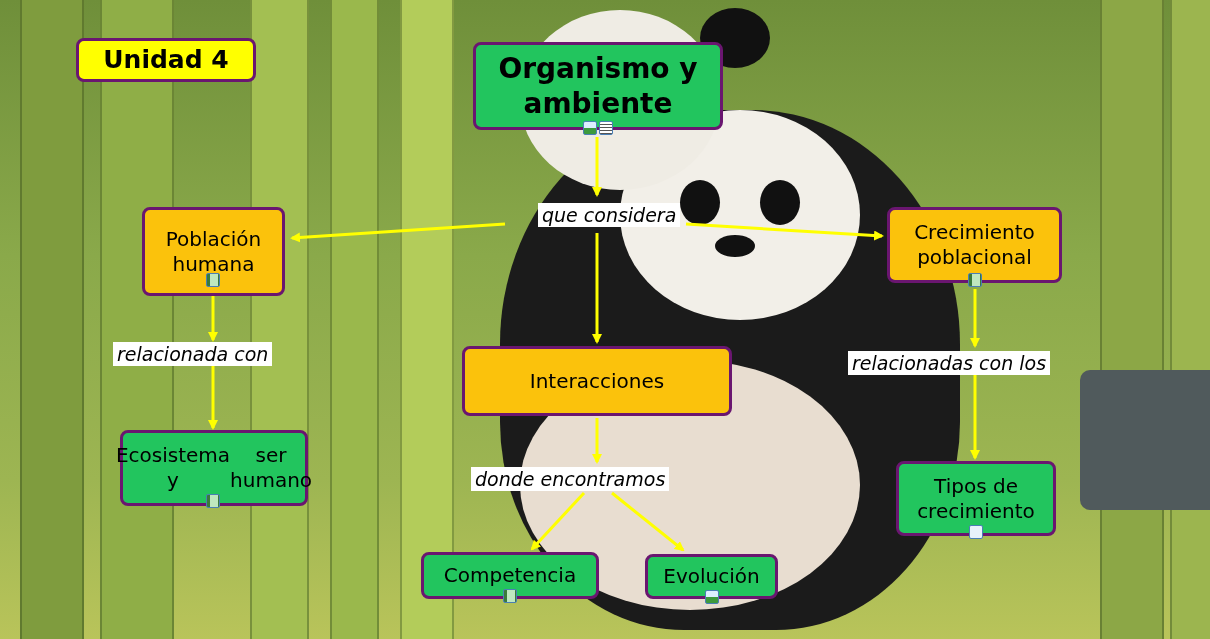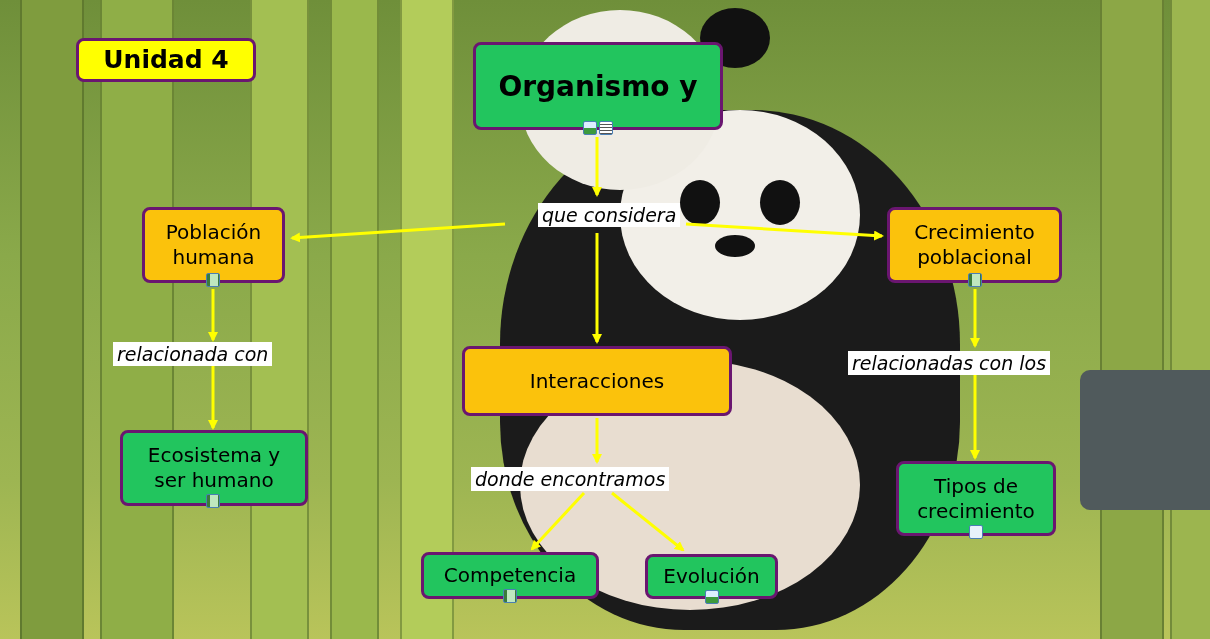--- a/index.html
+++ b/index.html
@@ -57,46 +57,47 @@
     <line x1="612" y1="493" x2="683" y2="550" marker-end="url(#ah)"></line>
   </g>
 </svg>
 
 <div class="node yellow" style="left:76px;top:38px;width:180px;height:44px;font-weight:bold;font-size:25px;">
   <span>Unidad 4</span>
 </div>
 
 <div class="node green" style="left:473px;top:42px;width:250px;height:88px;font-weight:bold;font-size:28px;flex-direction:column;">
   <span>Organismo y</span>
+  <span>ambiente</span>
 </div>
 <div class="icon" style="left:583px;top:121px;background:linear-gradient(180deg,#dcefff 50%,#3d9a3d 50%);"></div>
 <div class="icon" style="left:599px;top:121px;background:repeating-linear-gradient(180deg,#fff 0 2px,#555 2px 3px);"></div>
 
 <div class="link" style="left:505px;top:203px;margin-left:33px;">que considera</div>
 
-<div class="node orange" style="left:142px;top:207px;width:143px;height:76px;font-size:20px;flex-direction:column;">
+<div class="node orange" style="left:142px;top:207px;width:143px;height:89px;font-size:20px;flex-direction:column;">
   <span>Población</span>
   <span>humana</span>
 </div>
 <div class="icon" style="left:206px;top:273px;background:repeating-linear-gradient(90deg,#3a7a3a 0 3px,#bfe7bf 3px 11px,#3a7a3a 11px 14px);"></div>
 
 <div class="node orange" style="left:887px;top:207px;width:175px;height:76px;font-size:20px;flex-direction:column;">
   <span>Crecimiento</span>
   <span>poblacional</span>
 </div>
 <div class="icon" style="left:968px;top:273px;background:repeating-linear-gradient(90deg,#3a7a3a 0 3px,#bfe7bf 3px 11px,#3a7a3a 11px 14px);"></div>
 
 <div class="link" style="left:113px;top:342px;">relacionada con</div>
 <div class="link" style="left:848px;top:351px;">relacionadas con los</div>
 
 <div class="node orange" style="left:462px;top:346px;width:270px;height:70px;font-size:20px;flex-direction:column;">
   <span>Interacciones</span>
 </div>
 
-<div class="node green" style="left:120px;top:430px;width:188px;height:76px;font-size:20px;flex-direction:column;">
+<div class="node green" style="left:120px;top:430px;width:188px;height:76px;font-size:20px;flex-direction:row;">
   <span>Ecosistema y</span>
   <span>ser humano</span>
 </div>
 <div class="icon" style="left:206px;top:494px;background:repeating-linear-gradient(90deg,#3a7a3a 0 3px,#bfe7bf 3px 11px,#3a7a3a 11px 14px);"></div>
 
 <div class="link" style="left:471px;top:467px;">donde encontramos</div>
 
 <div class="node green" style="left:896px;top:461px;width:160px;height:75px;font-size:20px;flex-direction:column;">
   <span>Tipos de</span>
   <span>crecimiento</span>

